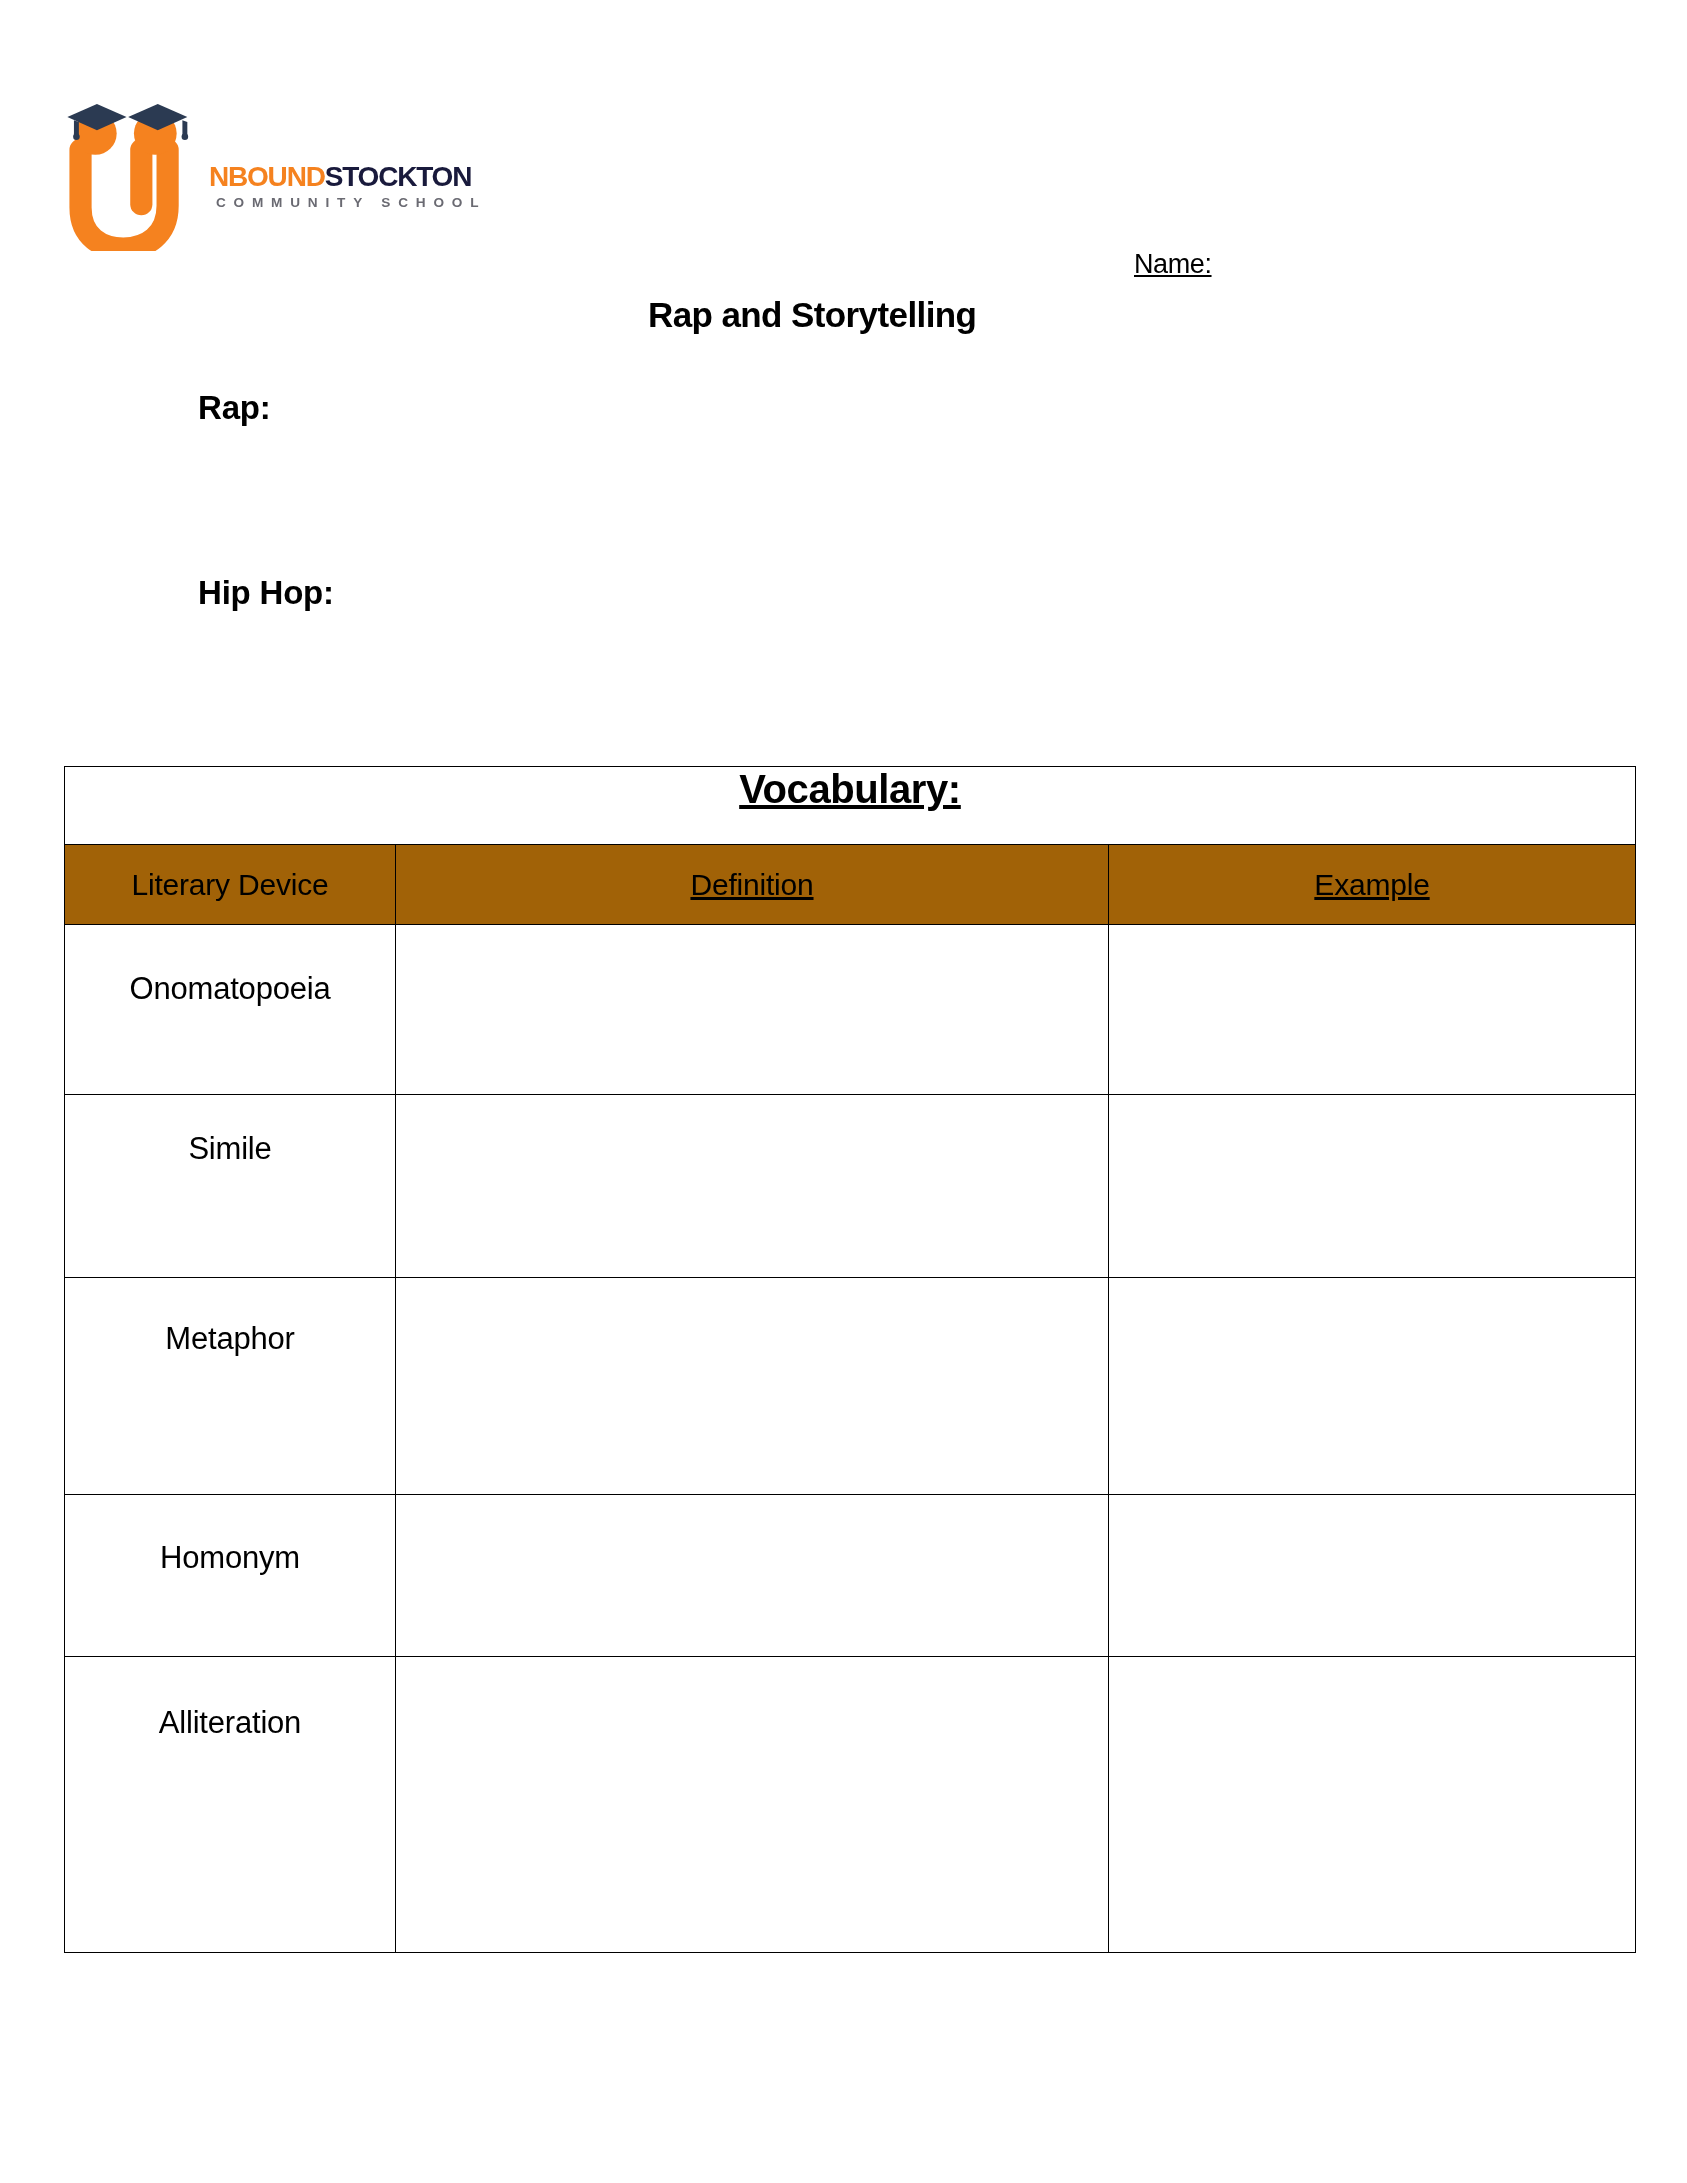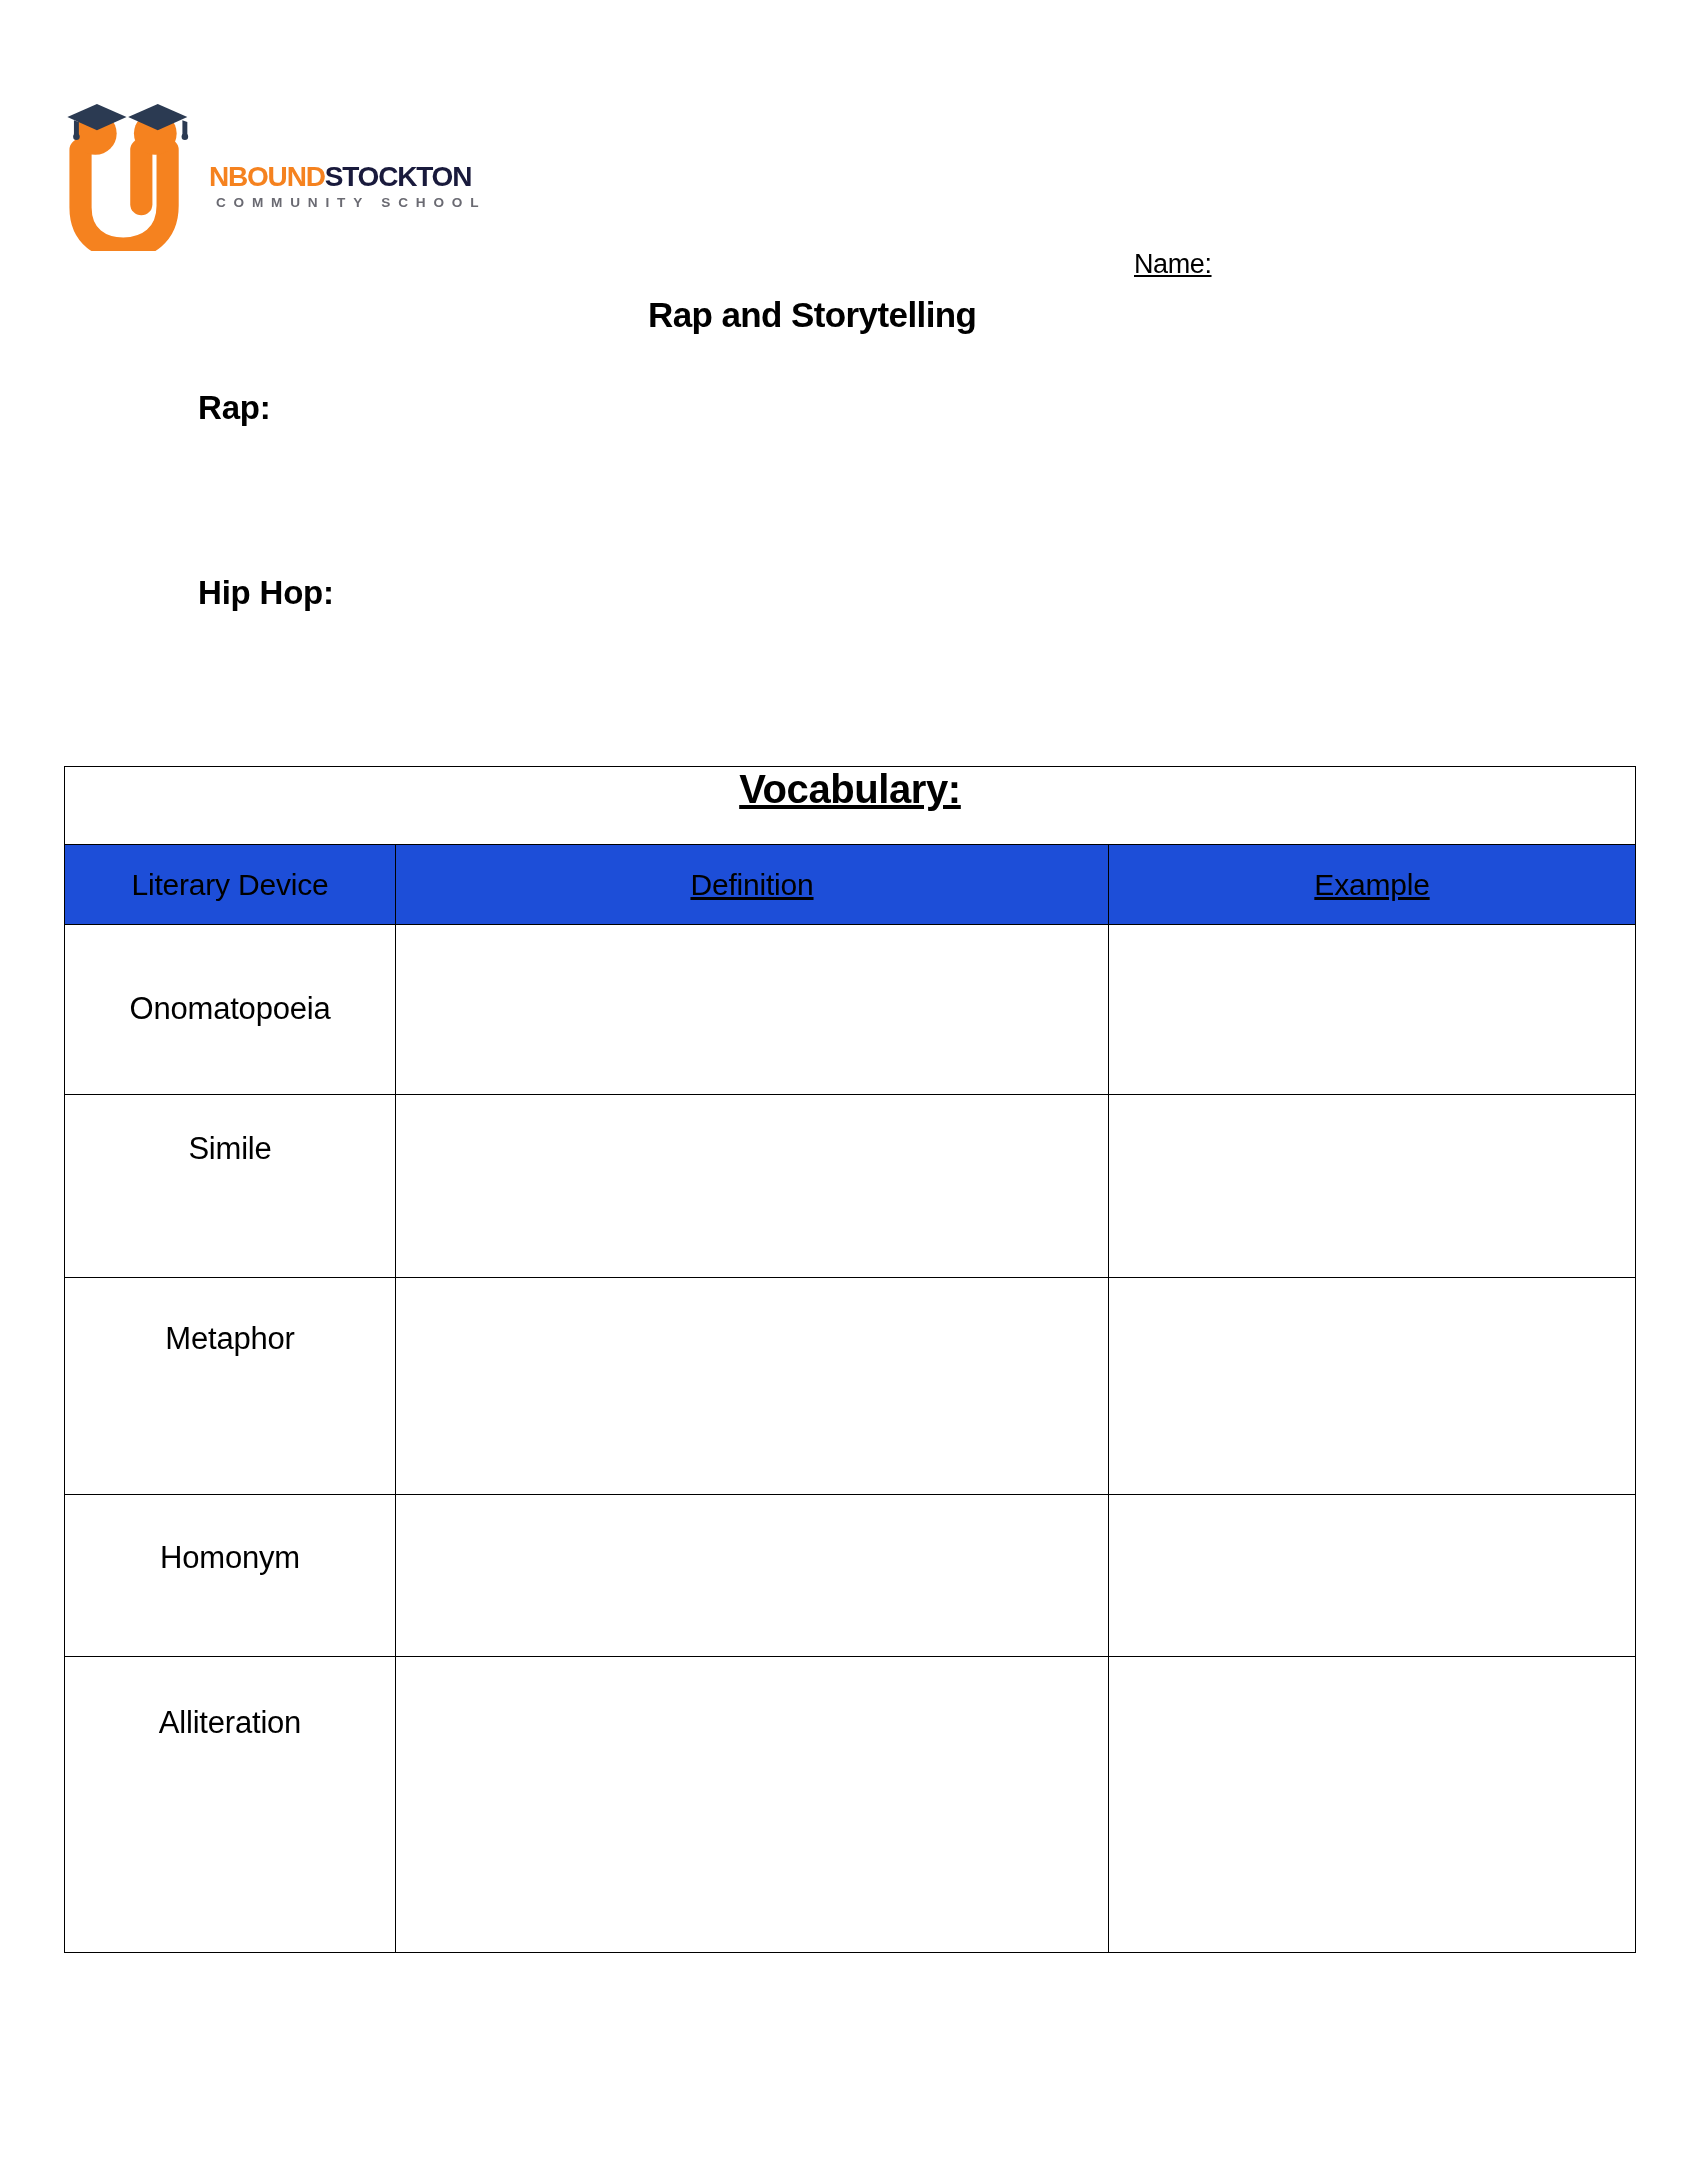--- a/index.html
+++ b/index.html
@@ -123,21 +123,21 @@
   }
   .cell-vocab span {
     font-size: 40px;
     font-weight: bold;
     text-decoration: underline;
     letter-spacing: -0.4px;
   }
 
   tr.header-row td {
     height: 79px;
-    background: #1d4ed8;
+    background: #a16207;
     text-align: center;
     vertical-align: middle;
   }
   .hdr-plain {
     font-size: 30px;
     font-weight: normal;
     letter-spacing: -0.2px;
   }
   .hdr-underline {
     font-size: 30px;
@@ -157,21 +157,21 @@
     font-weight: normal;
     letter-spacing: -0.2px;
   }
 
   .r1 { height: 170px; }
   .r2 { height: 183px; }
   .r3 { height: 217px; margin-left: 9px; }
   .r4 { height: 162px; }
   .r5 { height: 296px; }
 
-  .pad-1 span { padding-top: 66px; }
+  .pad-1 span { padding-top: 46px; }
   .pad-2 span { padding-top: 36px; }
   .pad-3 span { padding-top: 43px; }
   .pad-4 span { padding-top: 45px; }
   .pad-5 span { padding-top: 48px; }
 
   .blank-cell { }
 </style>
 </head>
 <body>
 

